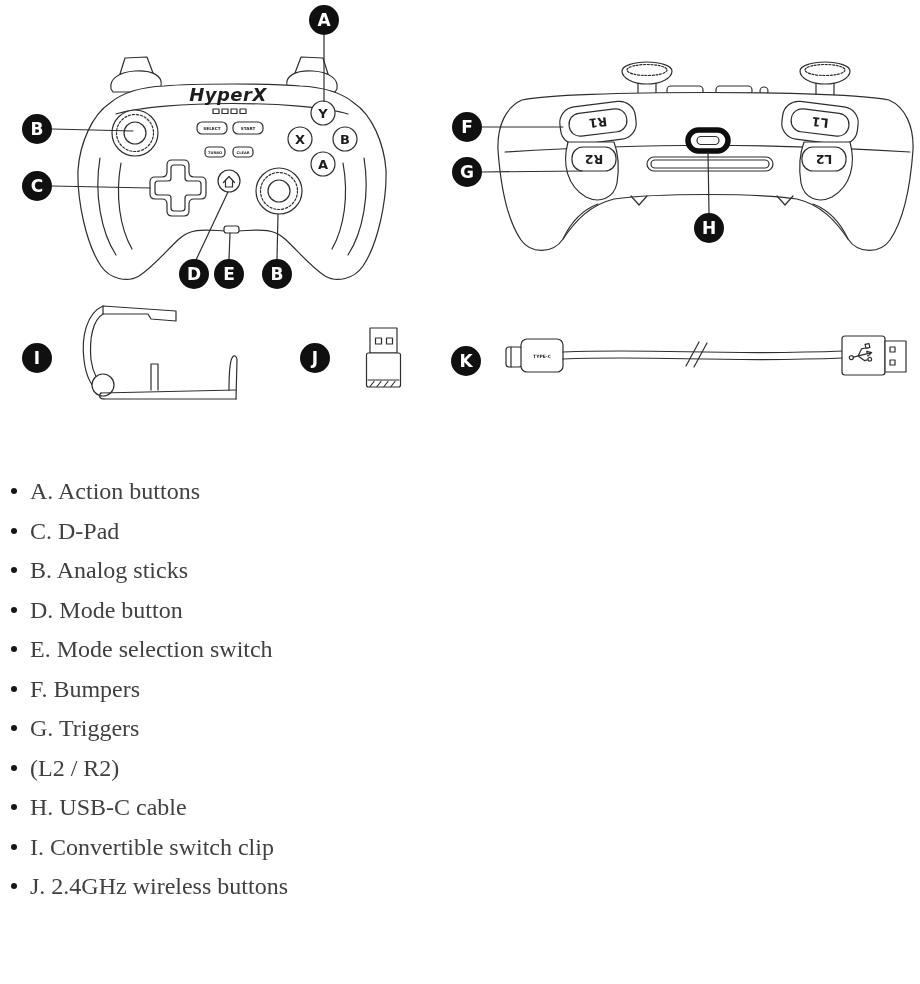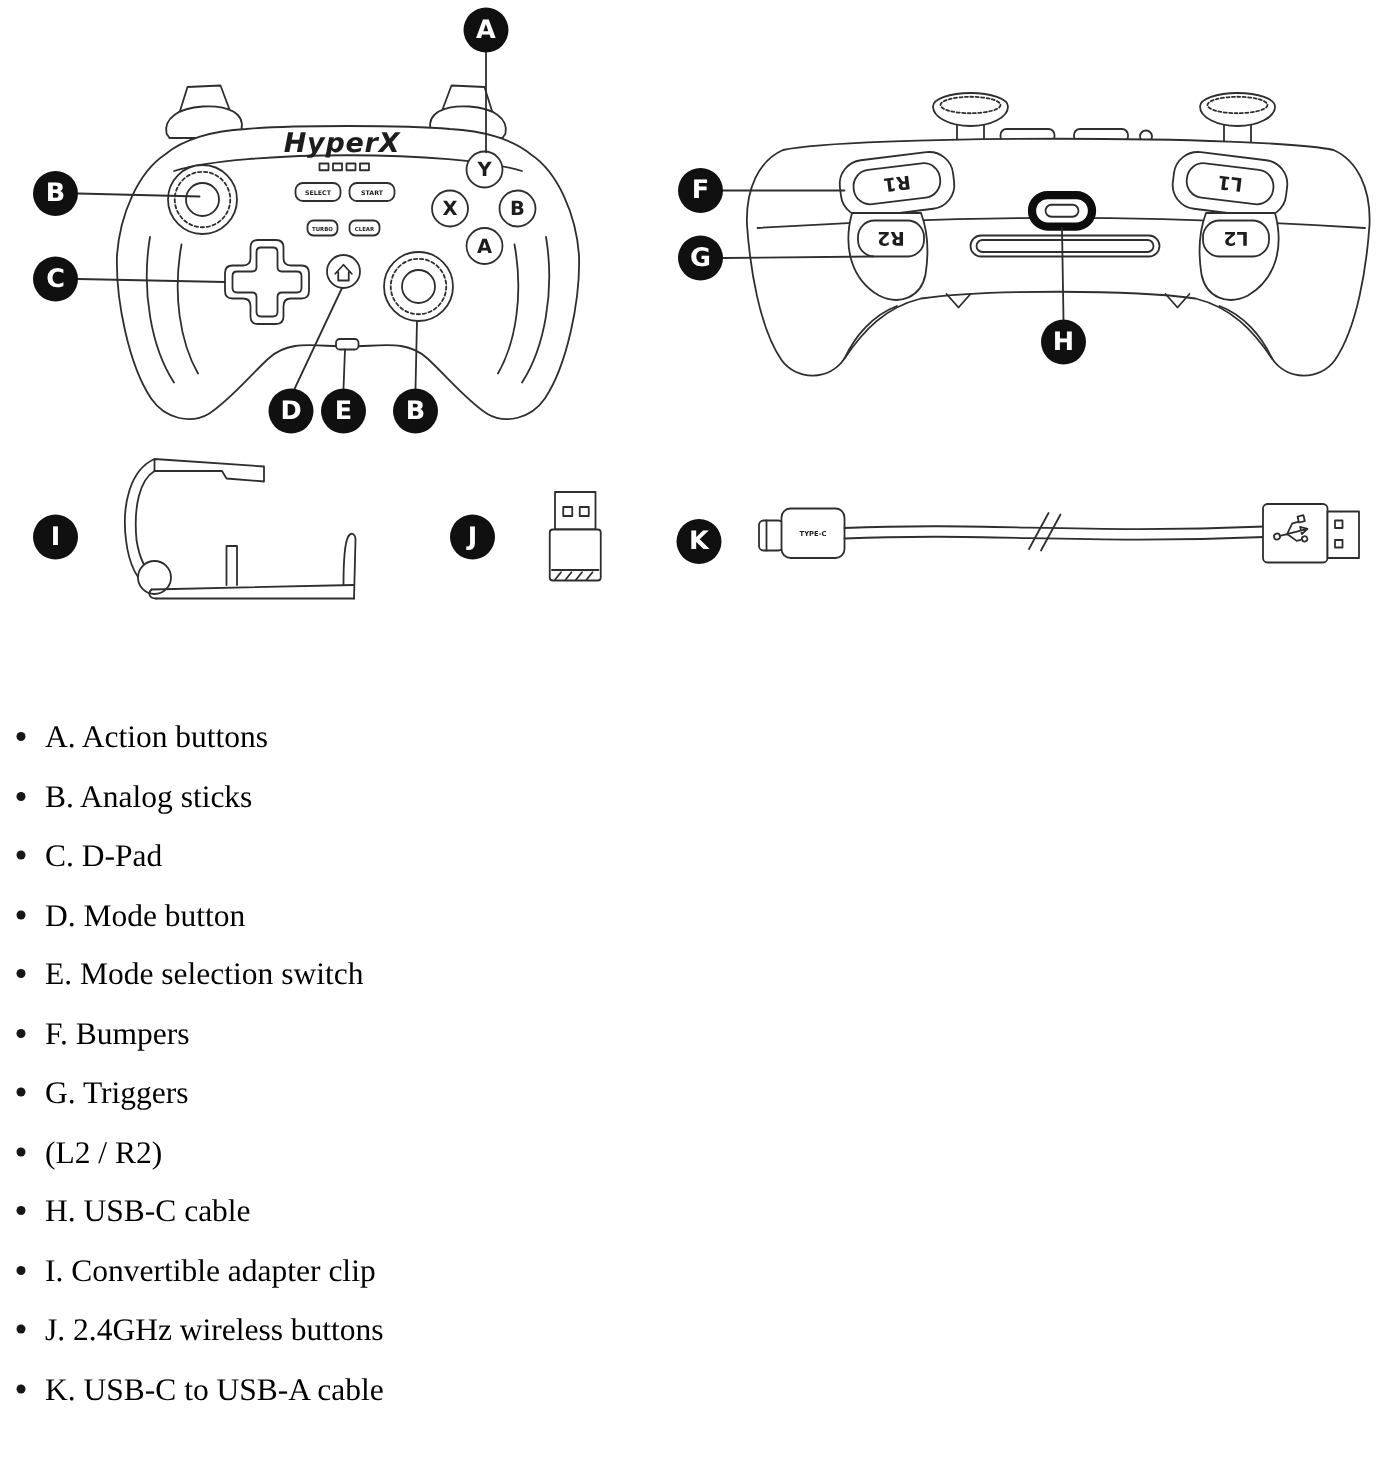--- a/index.html
+++ b/index.html
@@ -18,21 +18,21 @@
   .t36{font-size:3.6px;font-weight:bold;}
   .t45{font-size:4.5px;font-weight:bold;}
   .leader{stroke:#2e2e2e;stroke-width:1.1;}
   
   .badge{position:absolute;width:30px;height:30px;border-radius:50%;background:#101010;
          color:#fff;display:flex;align-items:center;justify-content:center;
          font-family:"DejaVu Sans",sans-serif;font-weight:bold;font-size:17px;line-height:1;}
   
   .legend{position:absolute;left:8px;top:480px;margin:0;padding:0;list-style:none;}
   .legend li{position:relative;padding-left:22px;height:22px;line-height:22px;
-             margin-bottom:17.5px;font-size:21px;color:#000000;white-space:nowrap;}
+             margin-bottom:17.5px;font-size:24px;color:#404040;white-space:nowrap;}
   .legend .dot{position:absolute;left:3px;top:8px;width:6px;height:6px;border-radius:50%;
                background:#161616;}
 </style>
 </head>
 <body>
 
 <div class="page">
 
   <svg class="art" width="920" height="470" viewBox="0 0 920 470">
 
@@ -262,26 +262,25 @@
   <div class="badge" style="left:262px;top:259px">B</div>
   <div class="badge" style="left:452px;top:112px">F</div>
   <div class="badge" style="left:452px;top:157px">G</div>
   <div class="badge" style="left:694px;top:213px">H</div>
   <div class="badge" style="left:22px;top:343px">I</div>
   <div class="badge" style="left:300px;top:343px">J</div>
   <div class="badge" style="left:451px;top:346px">K</div>
 
   <ul class="legend">
     <li><span class="dot"></span><span>A. Action buttons</span></li>
+    <li><span class="dot"></span><span>C. D-Pad</span></li>
     <li><span class="dot"></span><span>B. Analog sticks</span></li>
-    <li><span class="dot"></span><span>C. D-Pad</span></li>
     <li><span class="dot"></span><span>D. Mode button</span></li>
     <li><span class="dot"></span><span>E. Mode selection switch</span></li>
     <li><span class="dot"></span><span>F. Bumpers</span></li>
     <li><span class="dot"></span><span>G. Triggers</span></li>
     <li><span class="dot"></span><span>(L2 / R2)</span></li>
     <li><span class="dot"></span><span>H. USB-C cable</span></li>
-    <li><span class="dot"></span><span>I. Convertible adapter clip</span></li>
+    <li><span class="dot"></span><span>I. Convertible switch clip</span></li>
     <li><span class="dot"></span><span>J. 2.4GHz wireless buttons</span></li>
-    <li><span class="dot"></span><span>K. USB-C to USB-A cable</span></li>
   </ul>
 
 </div>
 
 </body></html>

